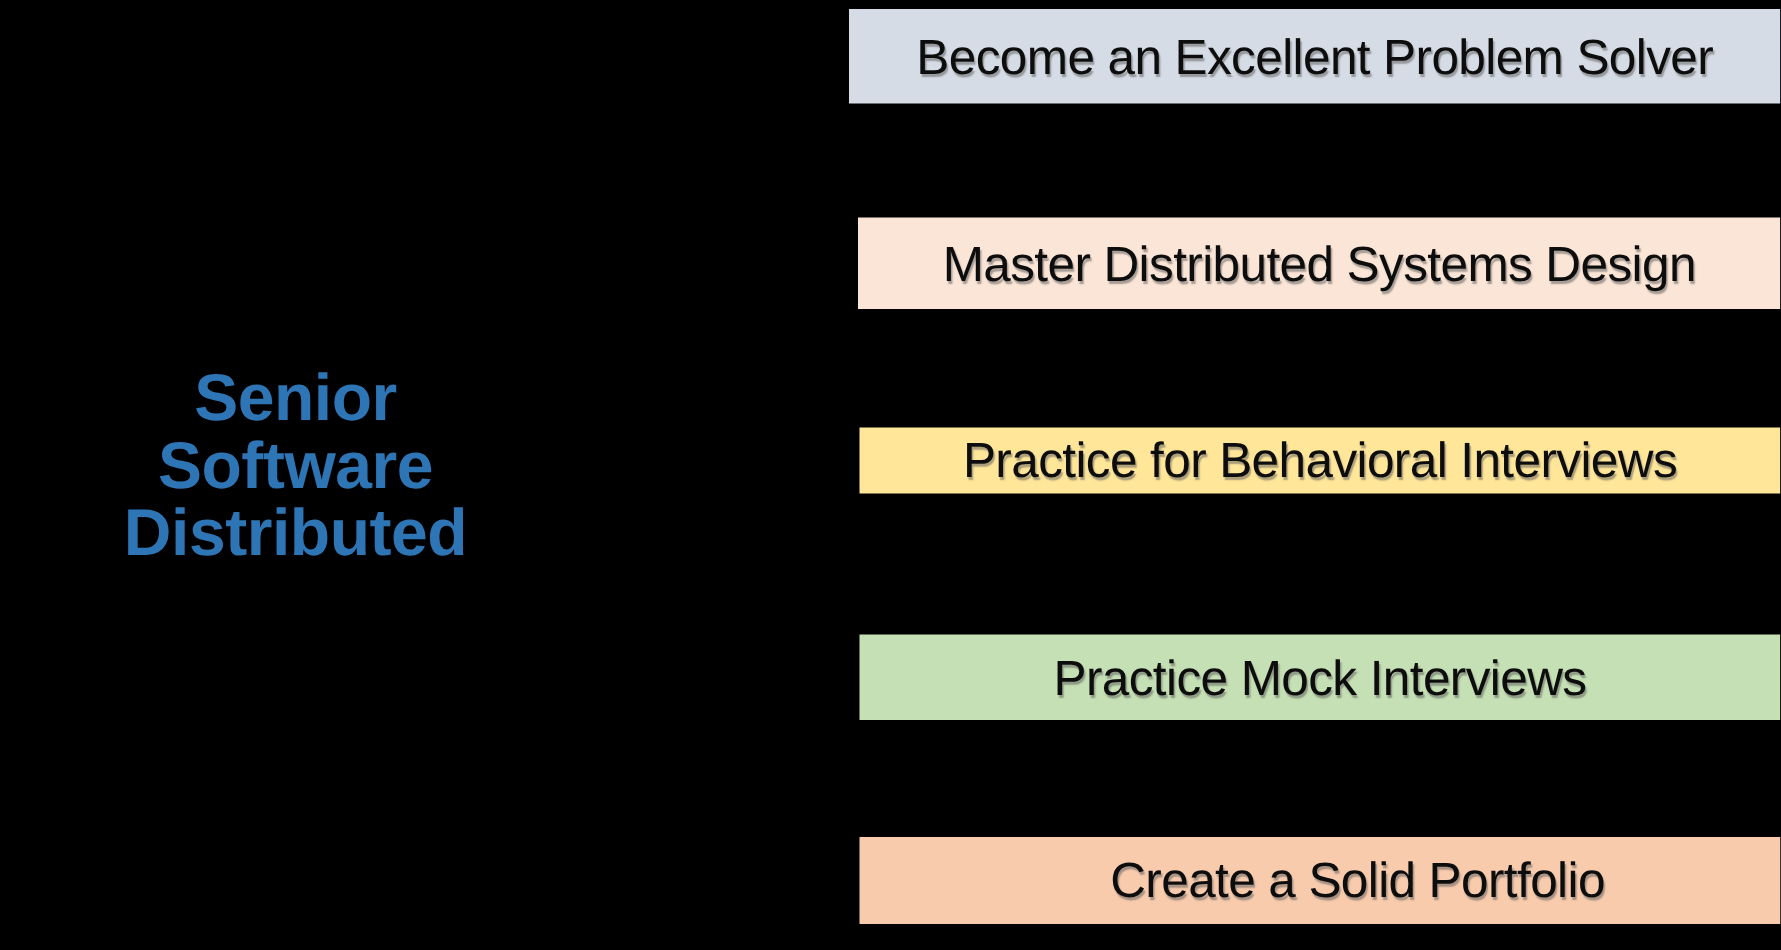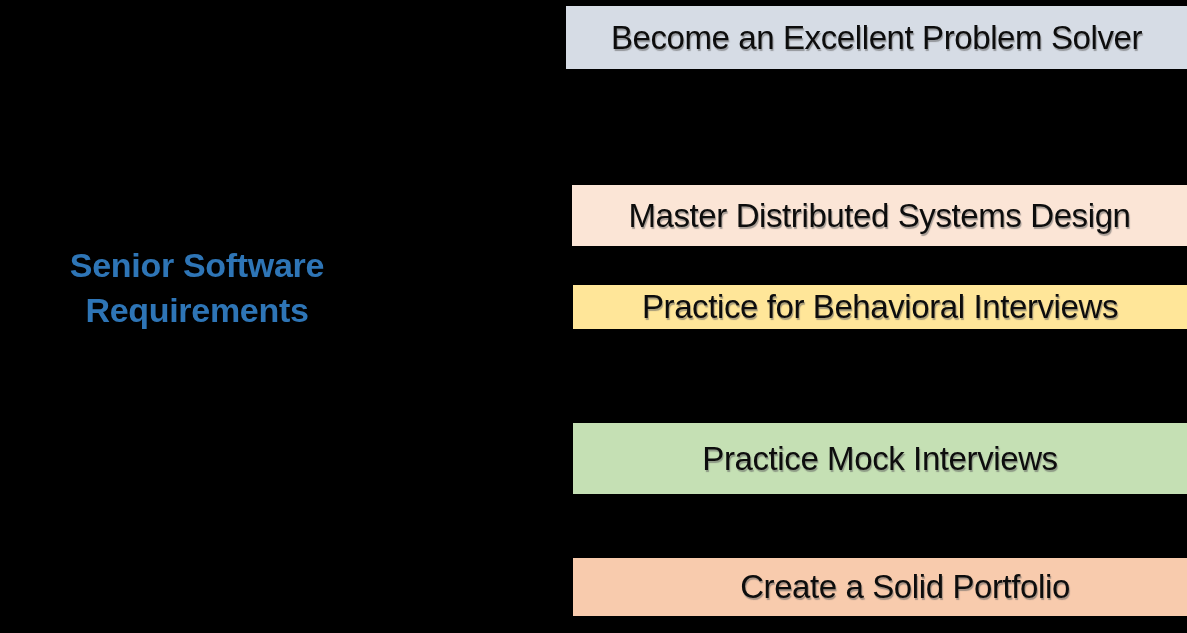--- a/index.html
+++ b/index.html
@@ -14,59 +14,59 @@
     background: #000;
     overflow: hidden;
     font-family: "Liberation Sans", sans-serif;
   }
   .title-block {
     position: absolute;
     left: 37px;
     top: 243px;
     width: 320px;
     text-align: center;
-    font-size: 34px;
+    font-size: 44px;
     font-weight: 600;
     line-height: 45px;
     letter-spacing: -0.3px;
   }
   .title-line { display: block; }
   .req-box {
     position: absolute;
     display: flex;
     align-items: center;
     justify-content: center;
     text-align: center;
     font-size: 33px;
     letter-spacing: -0.4px;
     color: #0d0d0d;
     text-shadow: 1px 2px 1px rgba(95, 95, 95, 0.55);
   }
   
   .req-box-1 { left: 566px; top: 6px;   width: 621px; height: 63px; }
   .req-box-2 { left: 572px; top: 145px; width: 615px; height: 61px; }
   .req-box-3 { left: 573px; top: 285px; width: 614px; height: 44px; }
-  .req-box-4 { left: 573px; top: 423px; width: 614px; height: 71px; }
+  .req-box-4 { left: 573px; top: 423px; width: 614px; height: 57px; }
   .req-box-5 { left: 573px; top: 558px; width: 664px; height: 58px; }
 </style>
 </head>
 <body>
 
 <div class="canvas">
 
   <div class="title-block" style="color: rgb(46, 117, 182);">
     <span class="title-line">Senior Software</span>
-    <span class="title-line">Requirements</span>
+    <span class="title-line">Distributed</span>
   </div>
 
   <div class="req-box req-box-1" style="background-color: rgb(214, 220, 229);">
     <span>Become an Excellent Problem Solver</span>
   </div>
 
-  <div class="req-box req-box-2" style="background-color: rgb(251, 229, 214); margin-top: 40px;">
+  <div class="req-box req-box-2" style="background-color: rgb(251, 229, 214);">
     <span>Master Distributed Systems Design</span>
   </div>
 
   <div class="req-box req-box-3" style="background-color: rgb(255, 230, 153);">
     <span>Practice for Behavioral Interviews</span>
   </div>
 
   <div class="req-box req-box-4" style="background-color: rgb(197, 224, 180);">
     <span>Practice Mock Interviews</span>
   </div>

